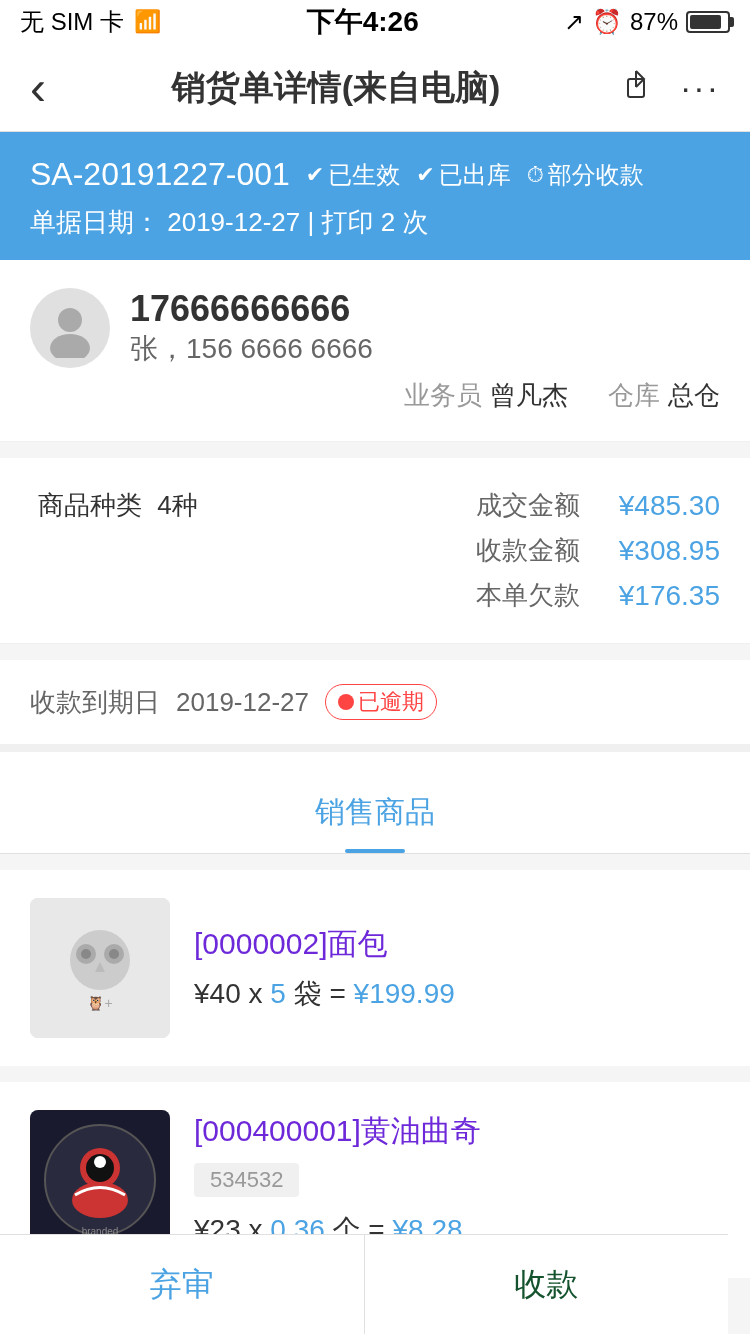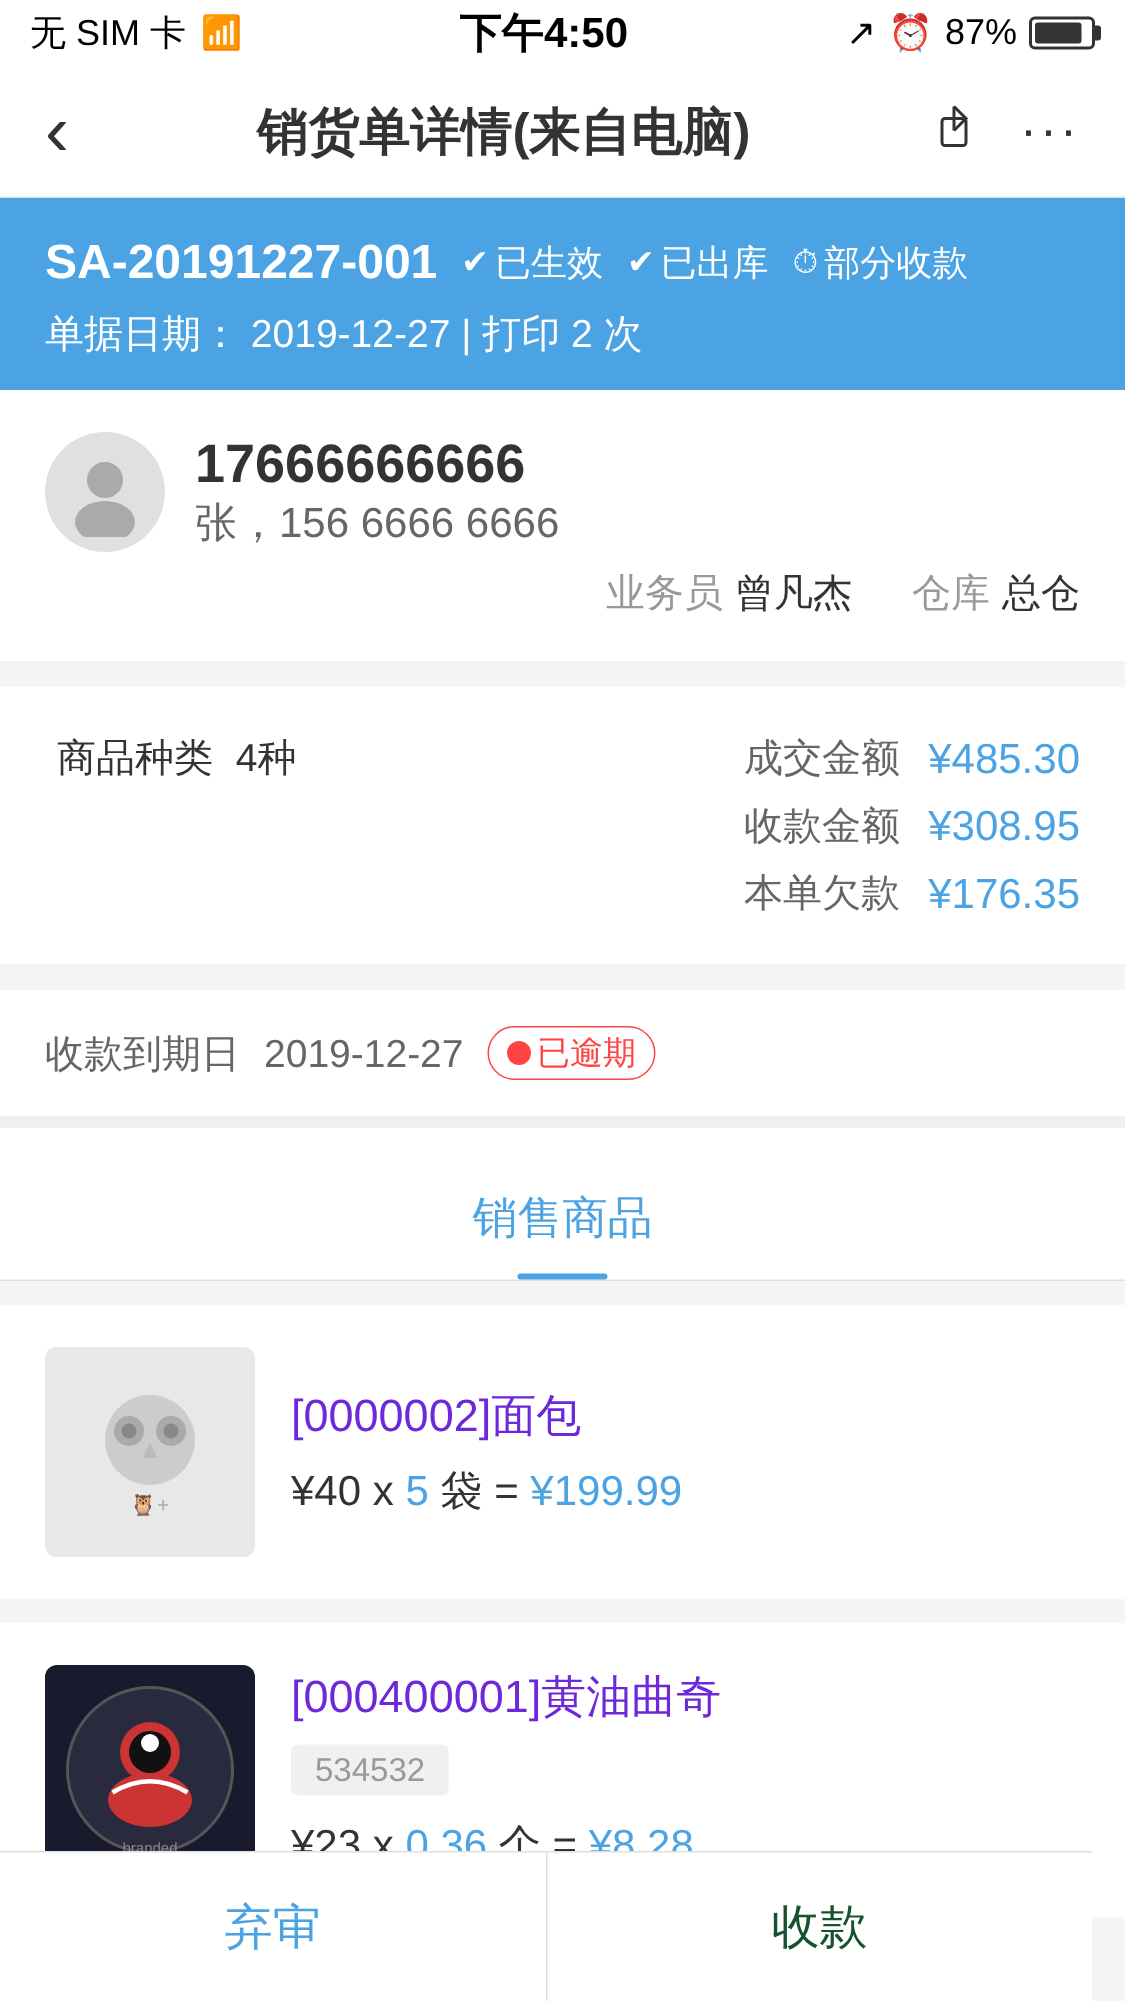--- a/index.html
+++ b/index.html
@@ -59,21 +59,21 @@
       background: #4BA3E3;
       padding: 24px 30px 20px;
       color: #fff;
     }
     .banner-top {
       display: flex;
       align-items: center;
       gap: 16px;
       margin-bottom: 12px;
     }
-    .order-id { font-size: 32px; font-weight: 700; }
+    .order-id { font-size: 32px; font-weight: 400; }
     .status-tags { display: flex; gap: 16px; align-items: center; flex-wrap: wrap; }
     .status-tag {
       font-size: 24px;
       display: flex; align-items: center; gap: 4px;
     }
     .banner-sub { font-size: 26px; }
 
     
     .customer-section {
       background: #fff;
@@ -104,21 +104,21 @@
       padding: 30px;
       display: flex;
       justify-content: space-between;
       align-items: flex-start;
       border-bottom: 1px solid #f0f0f0;
       margin-top: 16px;
     }
     .stats-left { font-size: 26px; color: #666; }
     .stats-left span { color: #333; font-weight: 500; margin-left: 8px; }
     .stats-right { text-align: right; }
-    .stat-row { display: flex; justify-content: space-between; align-items: center; margin-bottom: 10px; font-size: 26px; }
+    .stat-row { display: flex; justify-content: space-between; align-items: center; gap: 20px; margin-bottom: 10px; font-size: 26px; }
     .stat-row:last-child { margin-bottom: 0; }
     .stat-label { color: #666; }
     .stat-value { color: #4BA3E3; font-size: 28px; font-weight: 500; min-width: 120px; text-align: right; }
 
     
     .due-section {
       background: #fff;
       padding: 24px 30px;
       display: flex;
       align-items: center;
@@ -197,21 +197,21 @@
     .owl-svg { width: 100%; height: 100%; }
   </style>
 </head>
 <body>
 
 <div class="status-bar">
   <div class="status-left">
     <span>无 SIM 卡</span>
     <span class="wifi-icon">📶</span>
   </div>
-  <div style="font-size:28px;font-weight:600;">下午4:50</div>
+  <div style="font-size:28px;font-weight:600;">下午4:26</div>
   <div class="status-right">
     <span>↗</span>
     <span>⏰</span>
     <span>87%</span>
     <div class="battery-bar">
       <div class="battery-outline">
         <div class="battery-fill"></div>
       </div>
     </div>
   </div>

